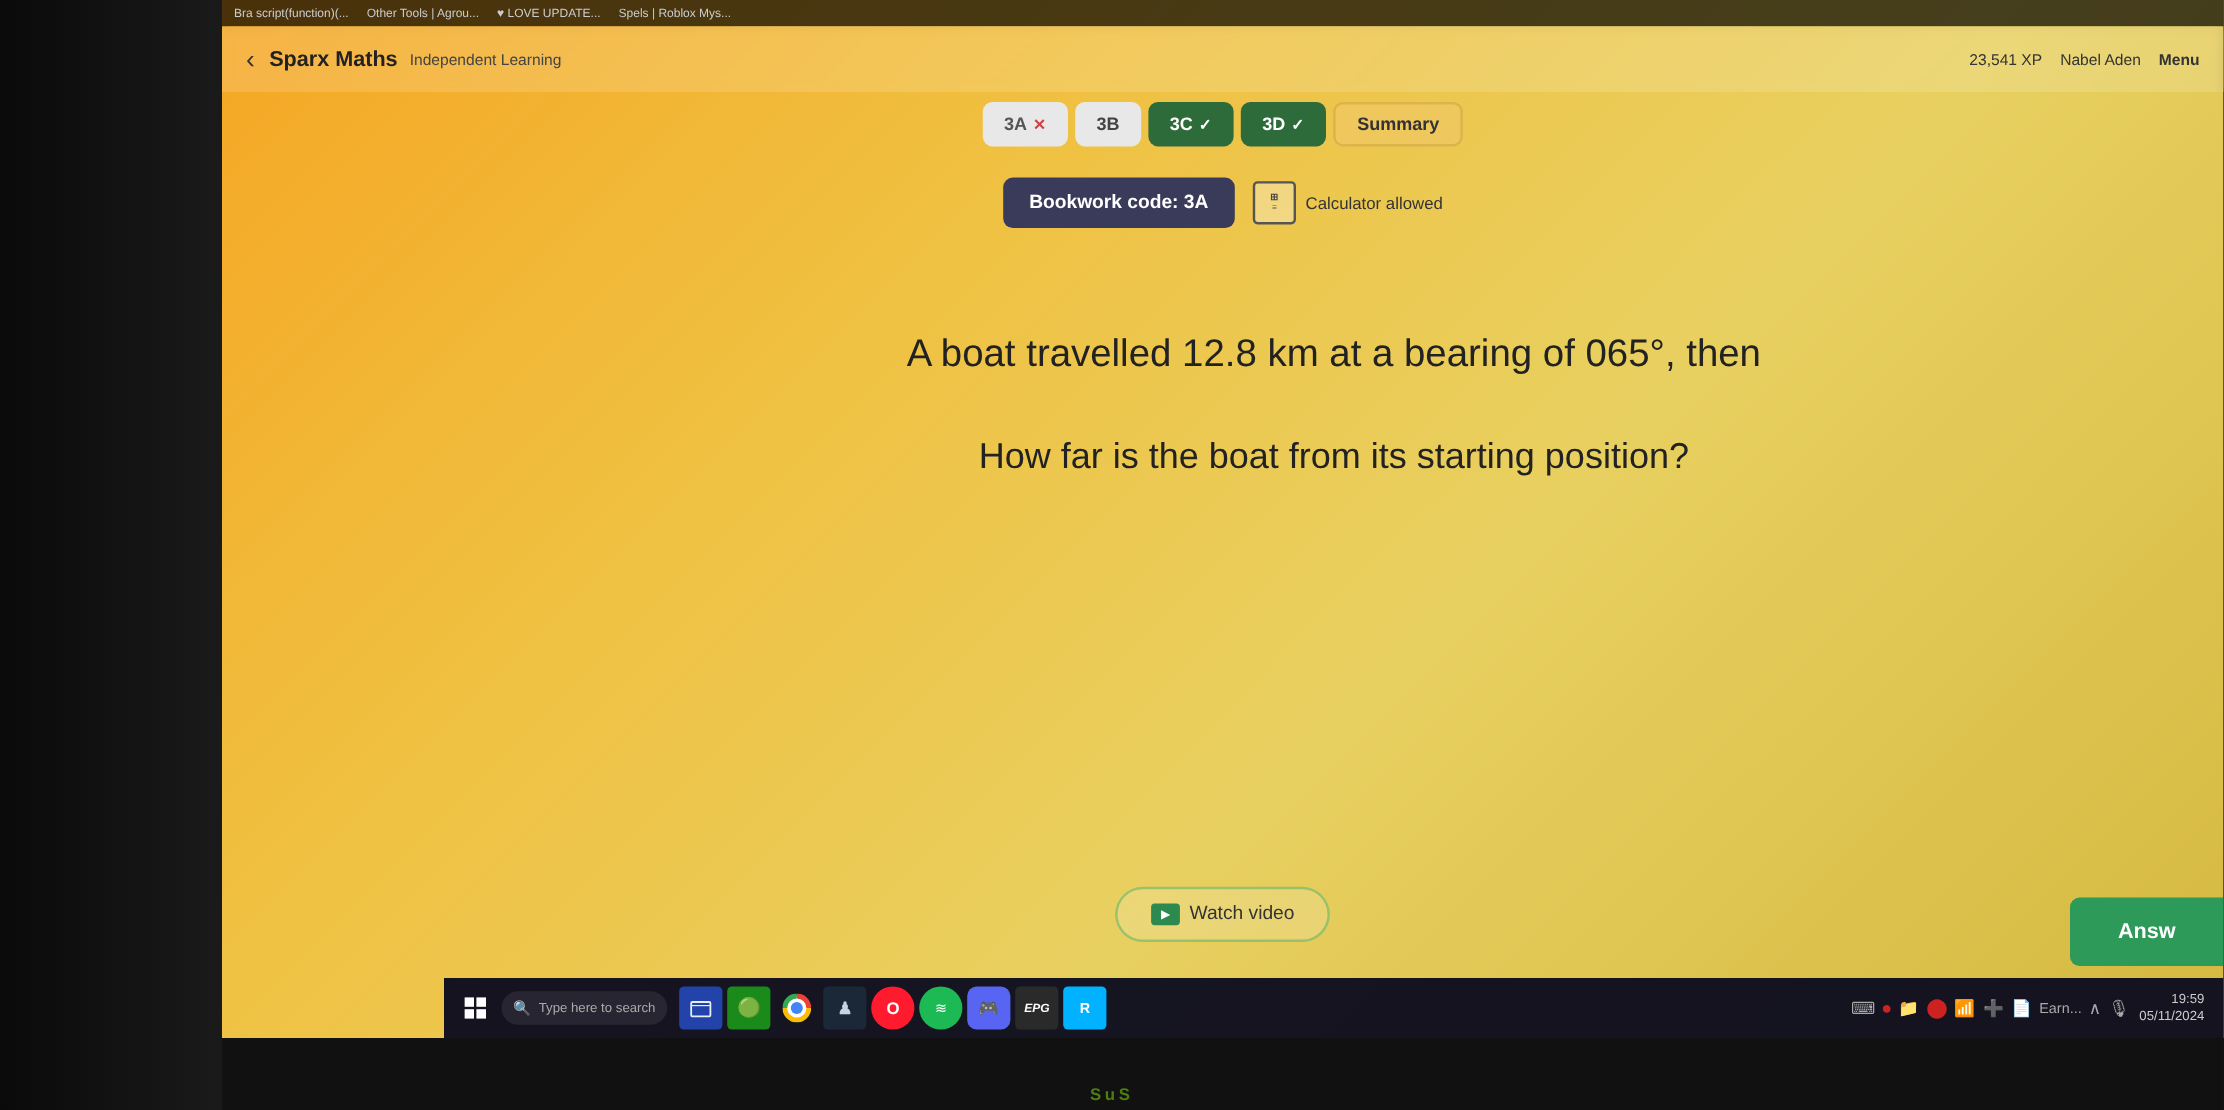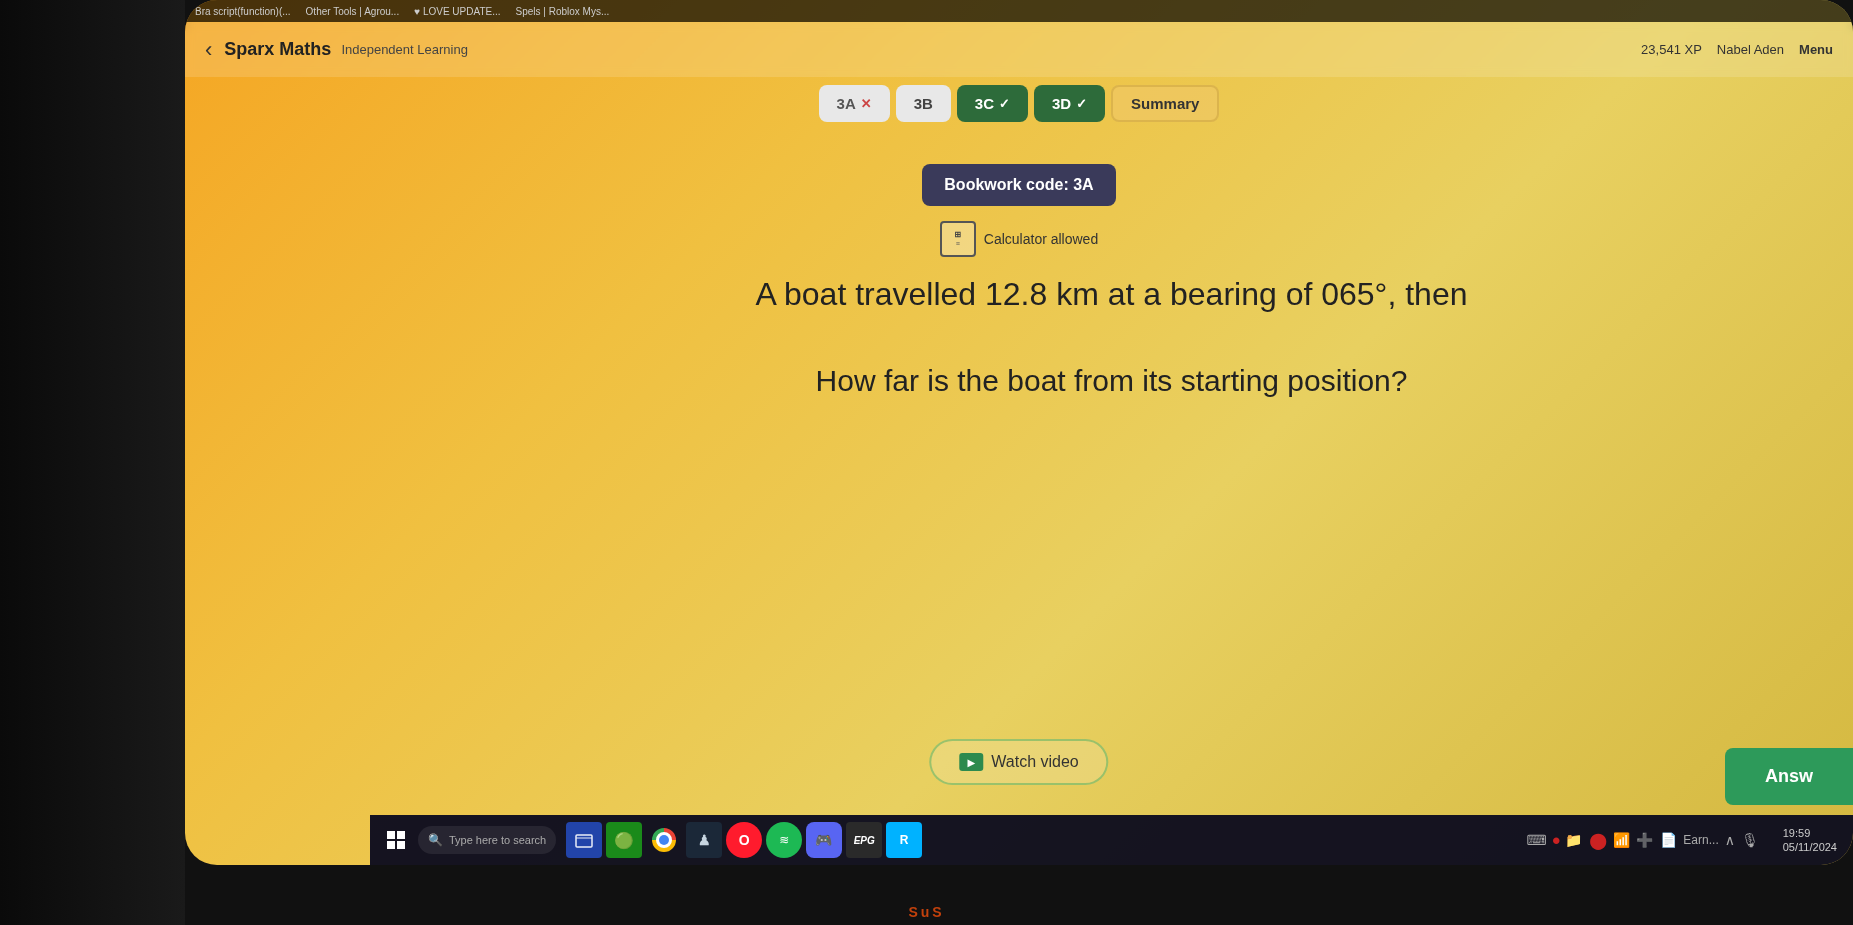--- a/index.html
+++ b/index.html
@@ -22,21 +22,20 @@
 
     
     .screen {
       position: absolute;
       top: 0;
       left: 185px;
       right: 0;
       bottom: 60px;
       background: linear-gradient(135deg, #f5a623 0%, #f0c040 30%, #e8d060 60%, #d4b840 100%);
       overflow: hidden;
-      border-radius: 32px;
     }
 
     
     .left-bezel {
       position: absolute;
       top: 0;
       left: 0;
       width: 185px;
       height: 100%;
       background: linear-gradient(90deg, #0a0a0a 0%, #1a1a1a 100%);
@@ -174,29 +173,28 @@
     }
 
     .cross-icon {
       font-size: 13px;
       color: #c44;
     }
 
     
     .tools-row {
       position: absolute;
-      top: 164px;
+      top: 148px;
       left: 0;
       right: 0;
       display: flex;
       justify-content: center;
       align-items: center;
       gap: 15px;
       z-index: 10;
-      flex-direction: column;
     }
 
     .bookwork-btn {
       background: #3a3a5a;
       color: #fff;
       padding: 12px 22px;
       border-radius: 8px;
       font-size: 16px;
       font-weight: 600;
       cursor: pointer;
@@ -348,32 +346,31 @@
     .taskbar-right {
       display: flex;
       align-items: center;
       gap: 8px;
       font-size: 11px;
       color: #ccc;
       padding-right: 8px;
     }
 
     .taskbar-time {
-      text-align: left;
+      text-align: right;
       line-height: 1.3;
-      margin-left: 16px;
     }
 
     
     .asus-logo {
       position: absolute;
       bottom: 5px;
       left: 50%;
       transform: translateX(-50%);
-      color: #c2410c;
+      color: #4d7c0f;
       font-size: 14px;
       letter-spacing: 3px;
       font-weight: bold;
       z-index: 5;
       text-align: center;
     }
 
     
     .icon-green { background: #1a8a1a; }
 

